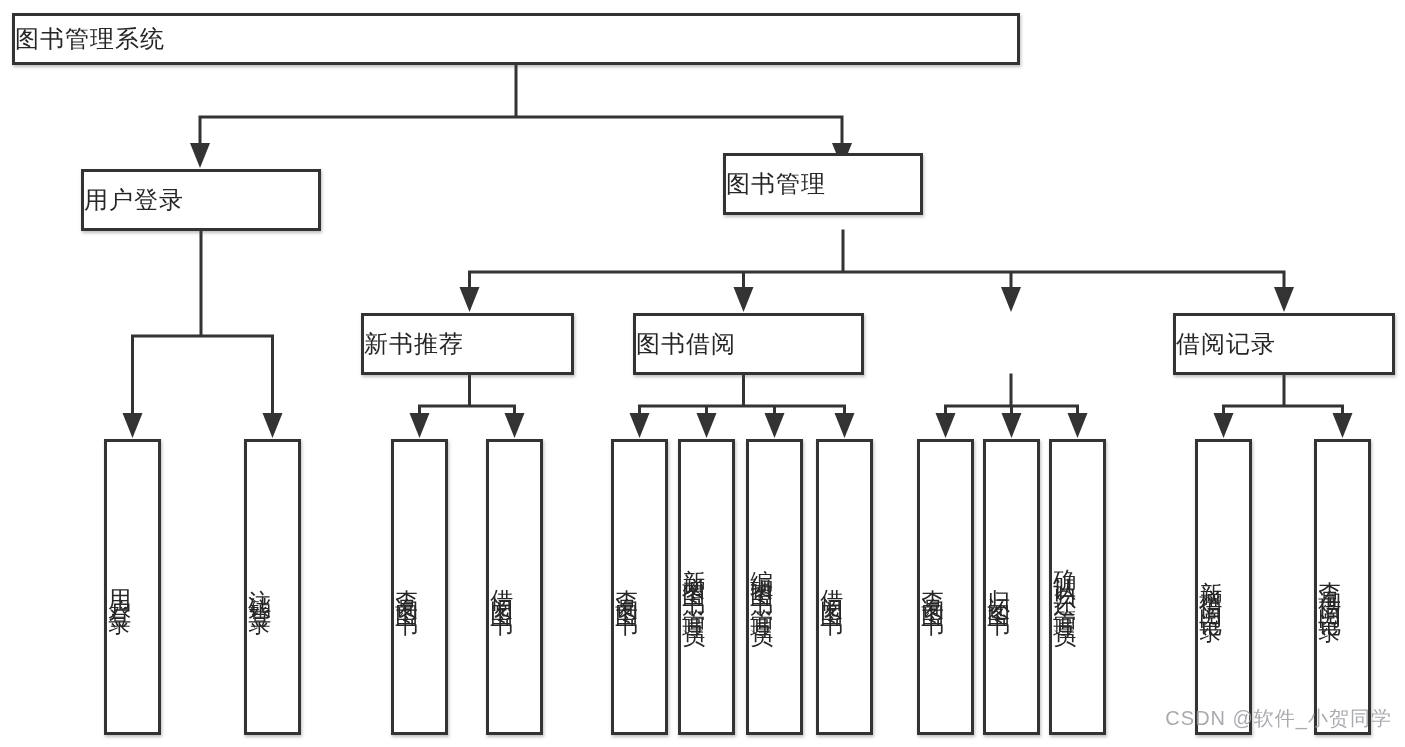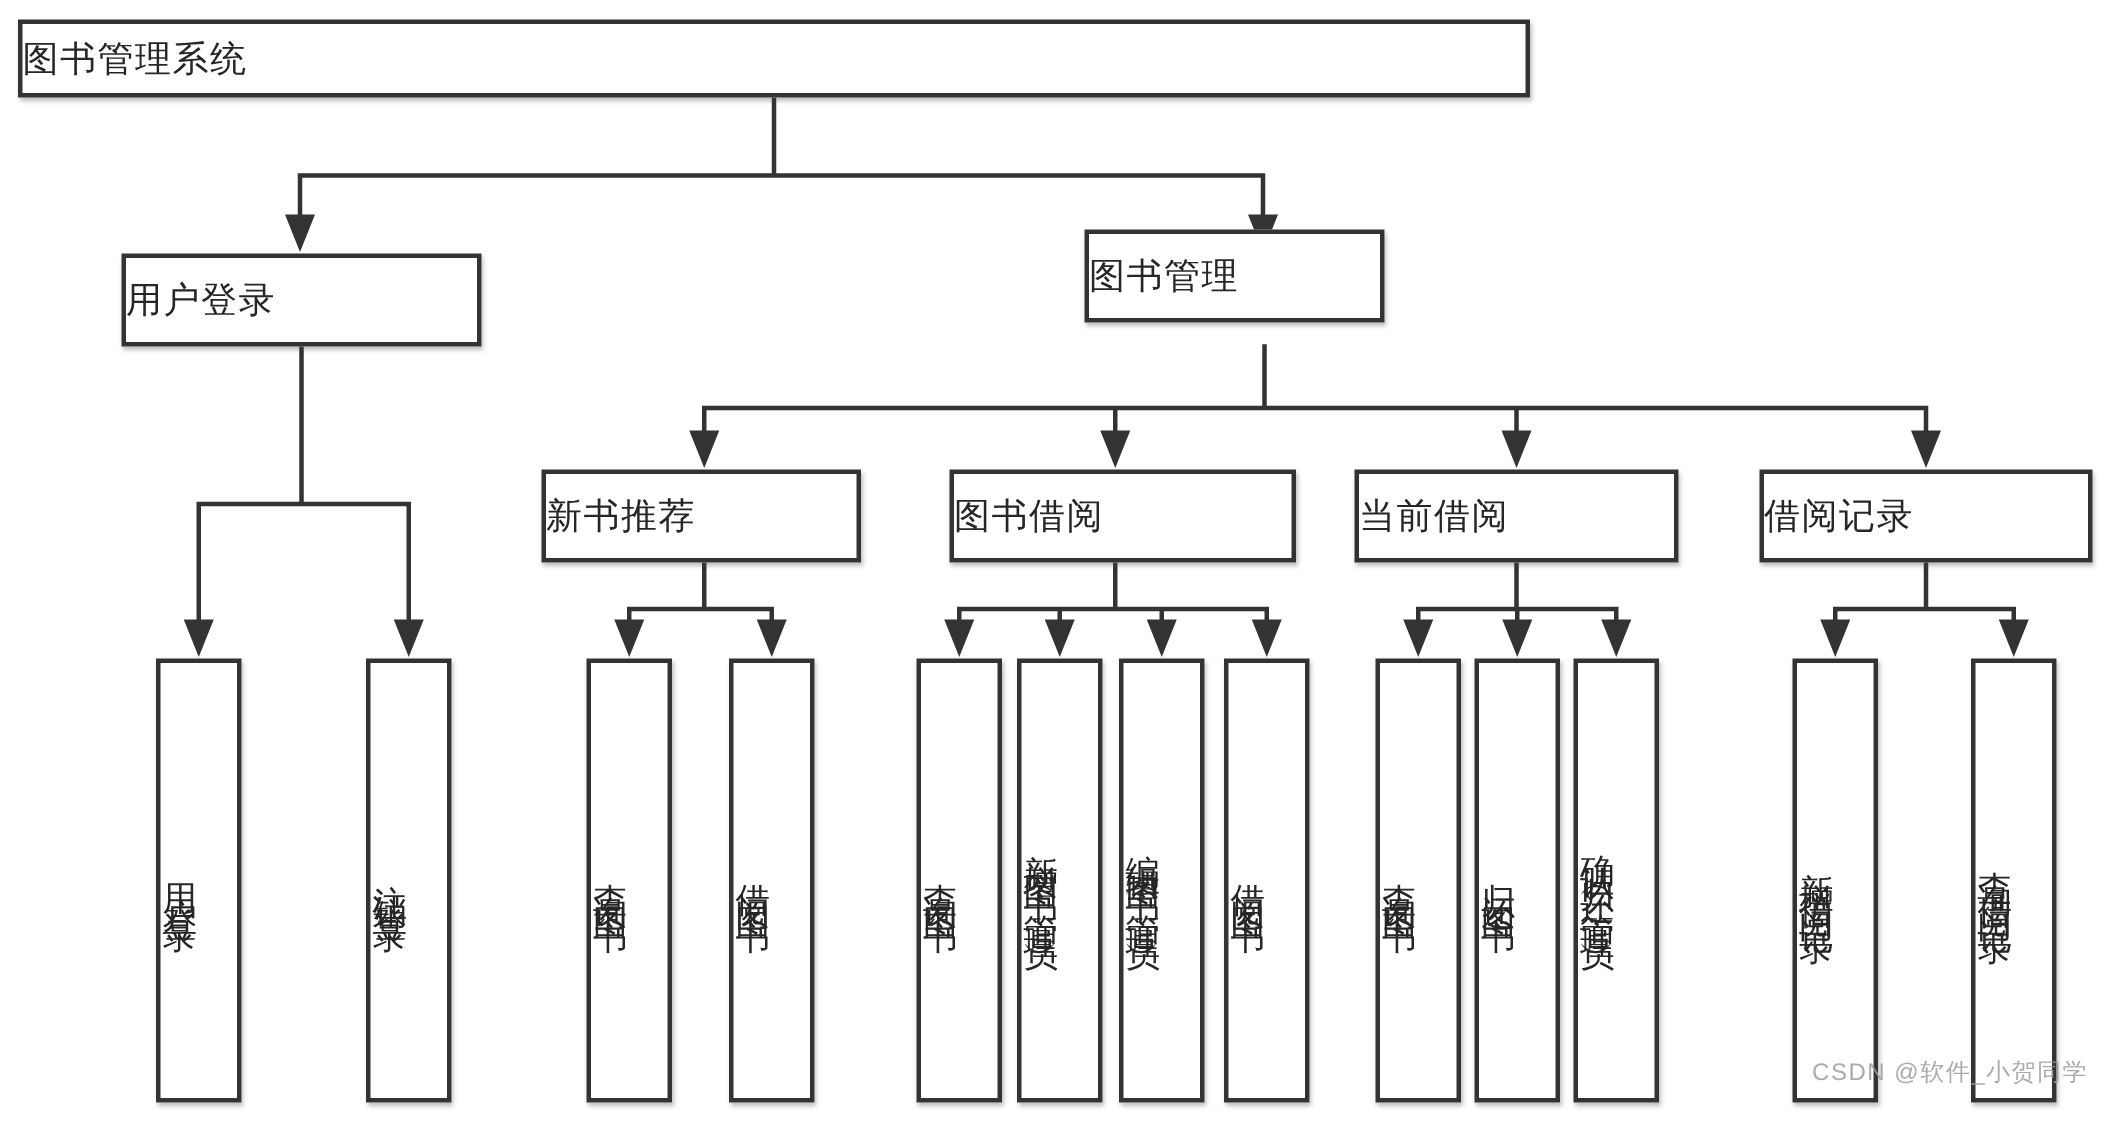--- a/index.html
+++ b/index.html
@@ -26,21 +26,21 @@
   .leaf{font-size:23px;}
   .vtext{
     writing-mode:vertical-rl;
     text-orientation:mixed;
     letter-spacing:8px;
     line-height:1.1;
     white-space:nowrap;
   }
   .watermark{
     position:absolute;top:705px;right:13px;
-    font-size:16px;letter-spacing:1px;
+    font-size:20px;letter-spacing:1px;
     color:var(--watermark,#9b9ca1);
     opacity:0.85;z-index:5;
   }
 </style>
 </head>
 <body>
 
 <div class="canvas">
 
   <svg class="connectors" viewBox="0 0 1405 747" aria-hidden="true">
@@ -71,23 +71,20 @@
   </div>
   <div class="box" style="left:723px;top:153px;width:200px;height:62px">
     <span>图书管理</span>
   </div>
 
   <div class="box" style="left:361px;top:313px;width:213px;height:62px">
     <span>新书推荐</span>
   </div>
   <div class="box" style="left:633px;top:313px;width:231px;height:62px">
     <span>图书借阅</span>
-  </div>
-  <div class="box" style="left:903px;top:313px;width:216px;height:62px">
-    <span>当前借阅</span>
   </div>
   <div class="box" style="left:1173px;top:313px;width:222px;height:62px">
     <span>借阅记录</span>
   </div>
 
   <div class="box leaf" style="left:104px;top:439px;width:57px;height:296px">
     <span class="vtext">用户登录</span>
   </div>
   <div class="box leaf" style="left:244px;top:439px;width:57px;height:296px">
     <span class="vtext">注销登录</span>

